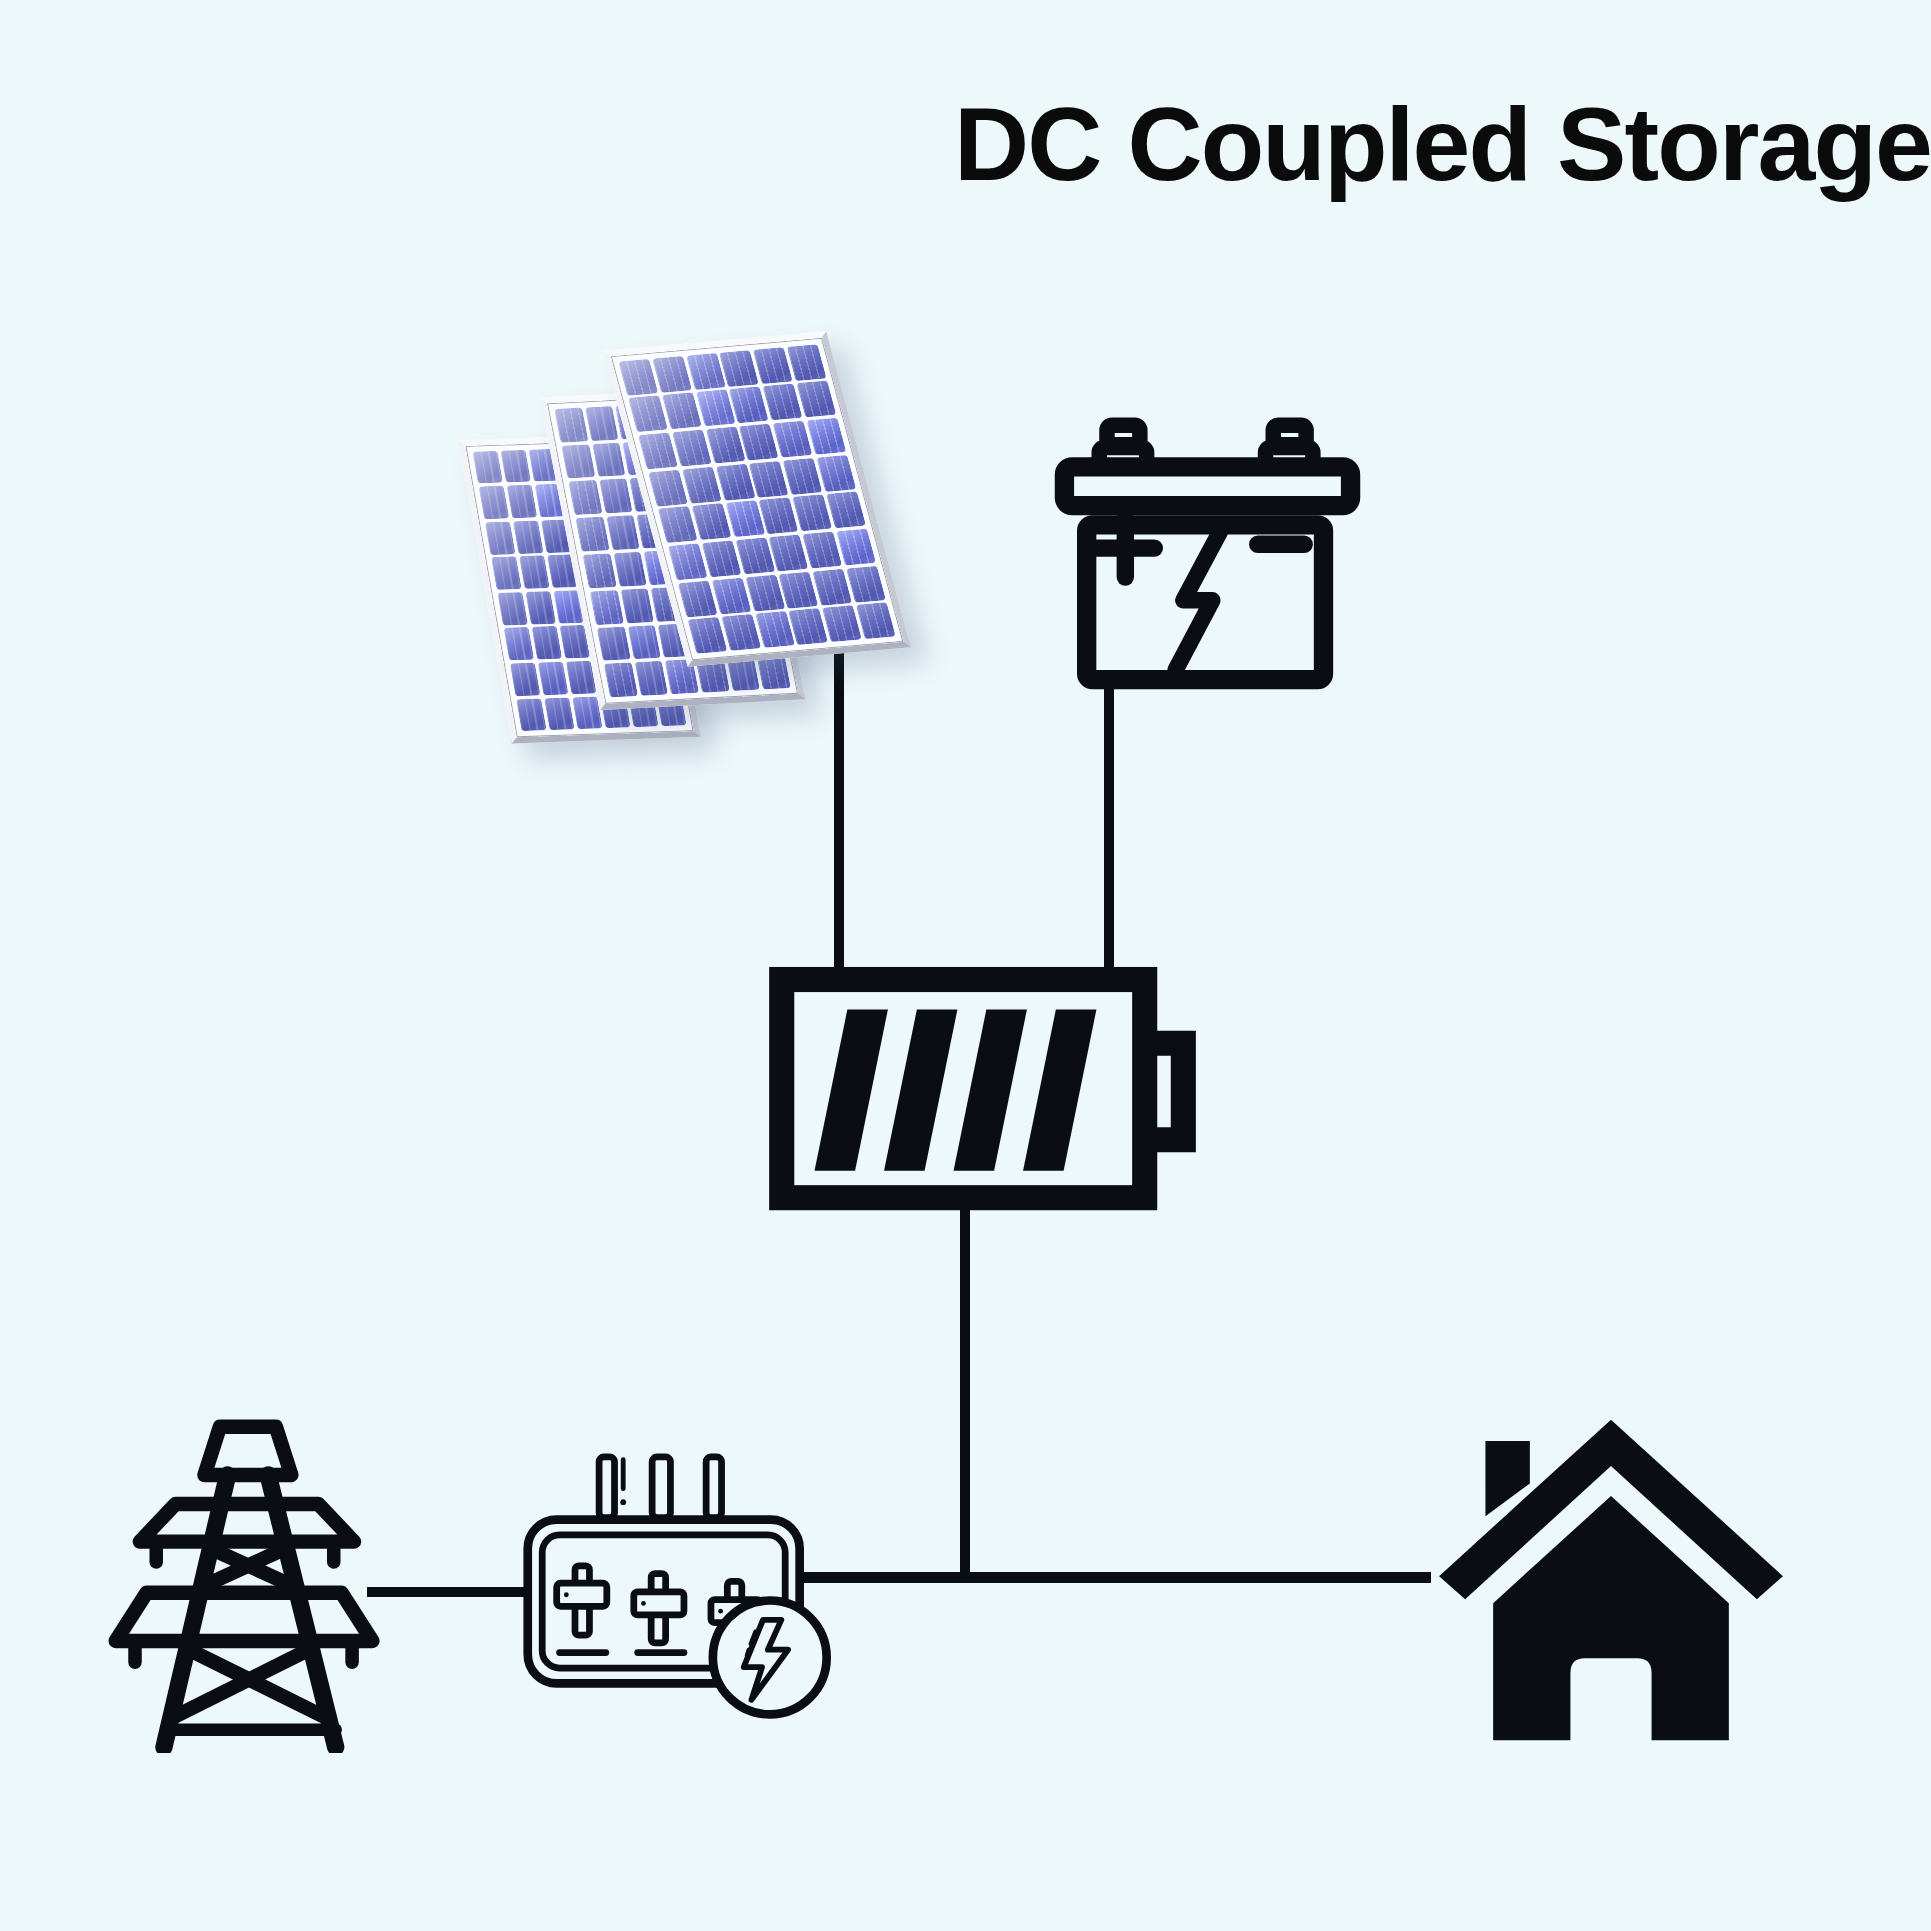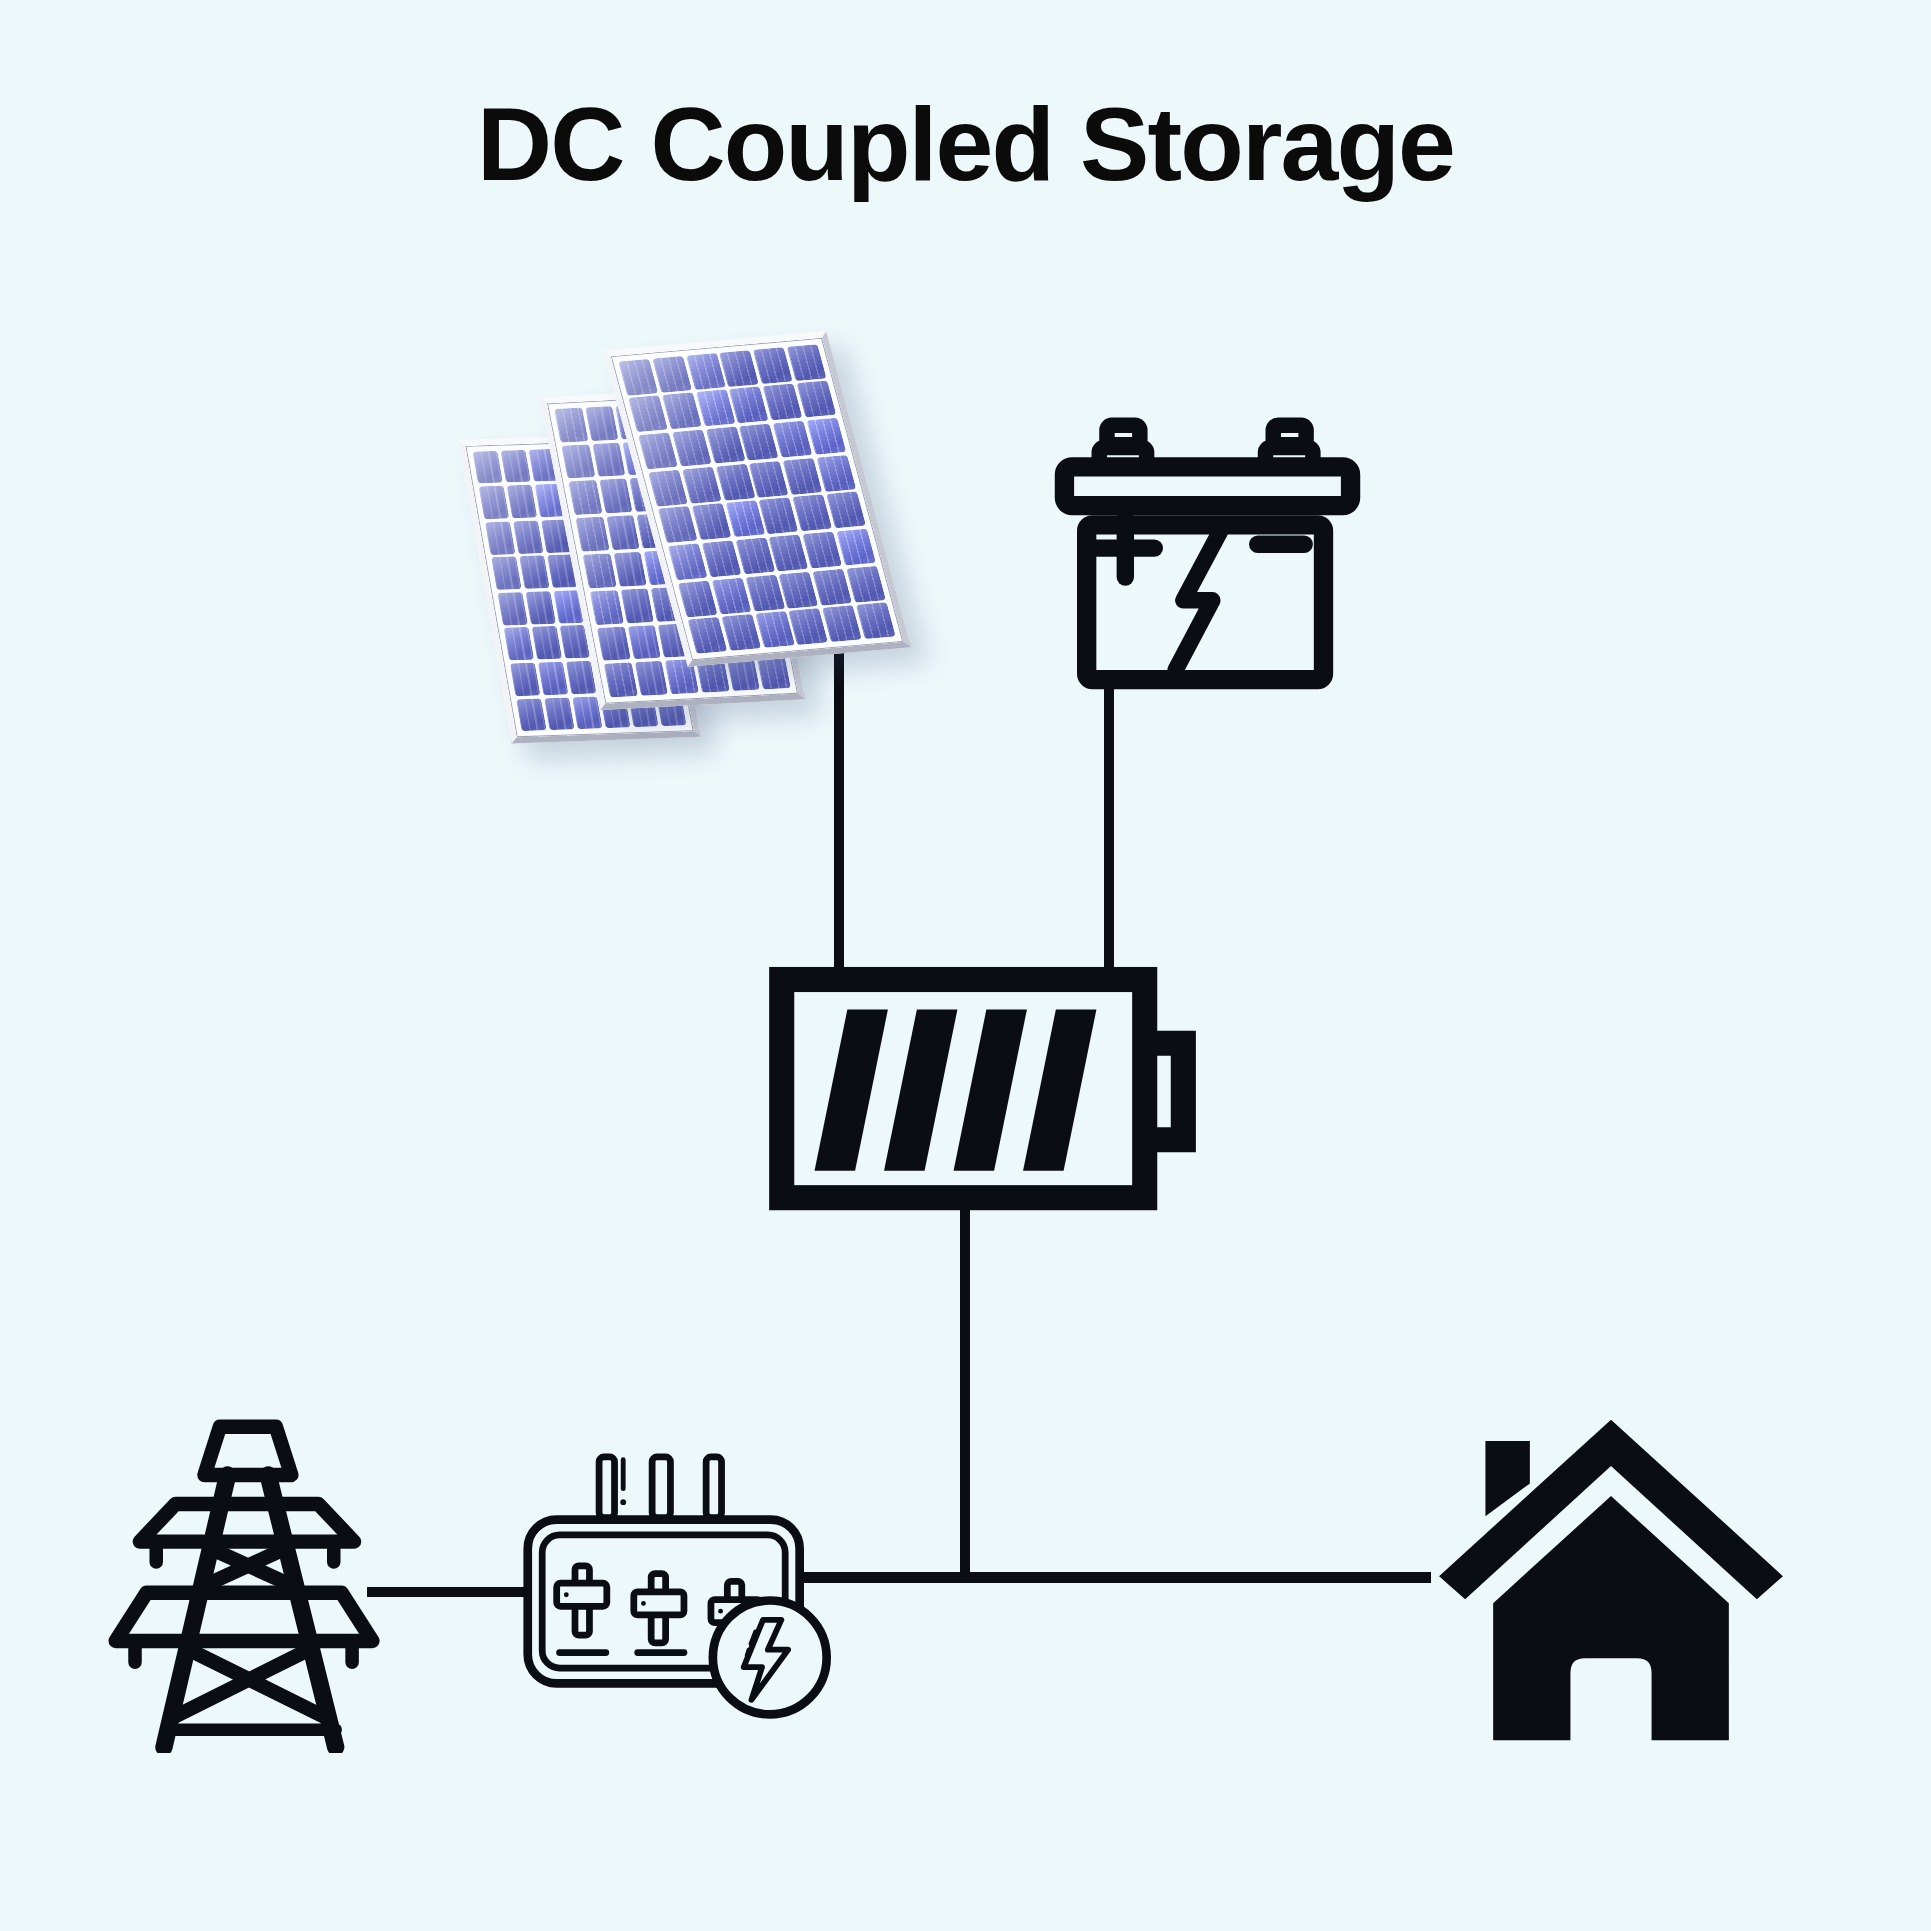--- a/index.html
+++ b/index.html
@@ -9,21 +9,21 @@
   html,body{margin:0;padding:0;background:var(--bg);}
   .stage{
     position:relative;
     width:1931px;height:1931px;
     background:var(--bg);
     overflow:hidden;
     font-family:"Liberation Sans","DejaVu Sans",sans-serif;
   }
   .title{
     position:absolute;top:85px;left:0;width:100%;
-    margin:0;text-align:center;
+    margin:0;text-align:right;
     font-size:104px;font-weight:bold;letter-spacing:-1.9px;
     color:#0b0b0b;
   }
   
   .wire{position:absolute;background:var(--ink);z-index:1;}
   .wire-solar      {left:834px;top:623px;width:9.7px;height:352px;}
   .wire-dcbatt     {left:1104px;top:676px;width:9.7px;height:299px;}
   .wire-batt-down  {left:960px;top:1207px;width:9.7px;height:375px;}
   .wire-bus-right  {left:798px;top:1572px;width:633px;height:10.6px;}
   .wire-bus-left   {left:367px;top:1587px;width:166px;height:9.7px;}

